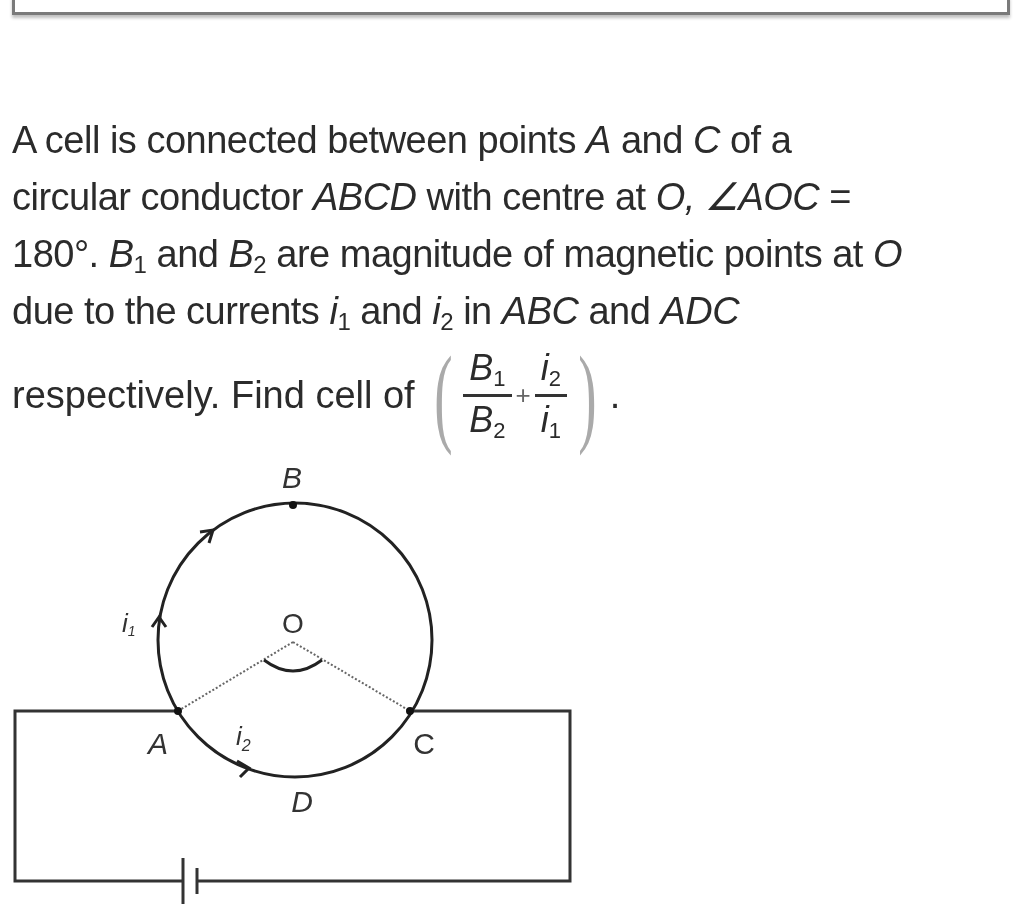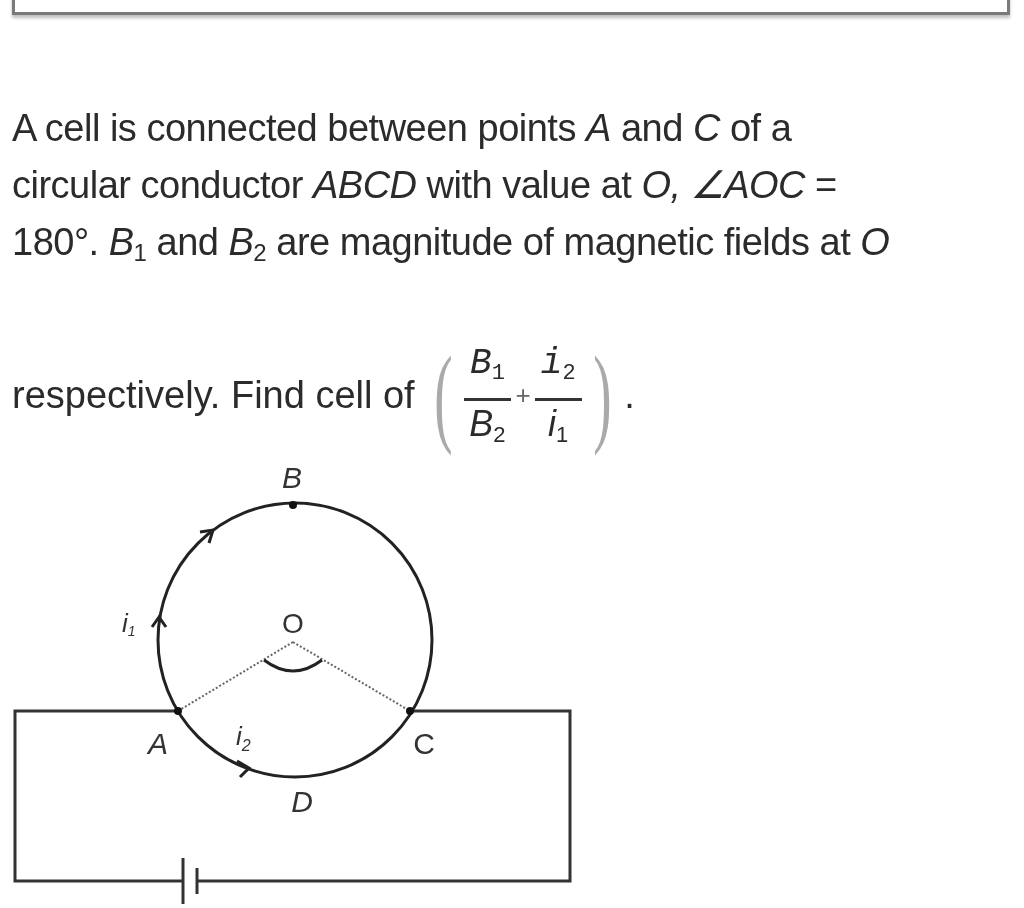--- a/index.html
+++ b/index.html
@@ -1,41 +1,42 @@
 <!DOCTYPE html>
 <html><head>
 <meta charset="utf-8">
 <style>
   html, body { margin: 0; padding: 0; background: #ffffff; }
   body { width: 1024px; height: 908px; position: relative; overflow: hidden; font-family: "Liberation Sans", sans-serif; color: #2b2b2b; }
   .top-box { position: absolute; left: 12px; top: -4px; width: 992px; height: 16px; border: 3px solid #7a7a7a; border-top: none; box-shadow: 0 3px 3px rgba(0,0,0,0.25); background: #fff; }
-  .question { position: absolute; left: 12px; top: 100px; width: 1005px; font-size: 38px; line-height: 57px; letter-spacing: -0.5px; }
+  .question { position: absolute; left: 12px; top: 112px; width: 1005px; font-size: 38px; line-height: 57px; letter-spacing: -0.5px; }
   .question i { font-style: italic; }
   .question sub { font-size: 24px; vertical-align: -6px; line-height: 0; }
   .line { white-space: nowrap; display: block; }
   .formula-line { position: absolute; left: 12px; top: 340px; height: 110px; font-size: 38px; display: flex; align-items: center; white-space: nowrap; }
   .formula { display: inline-flex; align-items: center; margin-left: 10px; }
   .paren { font-size: 110px; font-weight: 100; color: #aaa; line-height: 1; transform: scaleX(0.5); font-family: "Liberation Serif", serif; }
   .frac { display: inline-flex; flex-direction: column; align-items: center; margin: 0 2px; font-size: 36px; font-style: italic; }
-  .frac .num { border-bottom: 3px solid #333; padding: 0 6px 12px; font-family: Liberation Mono, monospace; }
+  .frac .num { border-bottom: 3px solid #333; padding: 0 6px 2px; }
   .frac .den { padding: 2px 6px 0; text-align: right; }
   .frac sub { font-size: 22px; vertical-align: -6px; font-style: normal; }
   .plus { font-size: 26px; color: #666; margin: 0 2px; }
   .period { margin-left: 4px; }
   svg.diagram { position: absolute; left: 0; top: 450px; }
 </style>
 </head>
 <body>
 
 <div class="top-box"></div>
 
 <div class="question">
   <span class="line"><span>A cell is connected between points </span><i>A</i><span> and </span><i>C</i><span> of a</span></span>
-  <span class="line"><span>circular conductor </span><i>ABCD</i><span> with value at </span><i>O, ∠AOC</i><span> =</span></span>
-  <span class="line"><span>180°. </span><i>B</i><sub>1</sub><span> and </span><i>B</i><sub>2</sub><span> are magnitude of magnetic fields at </span><i>O</i></span>
+  <span class="line"><span>circular conductor </span><i>ABCD</i><span> with centre at </span><i>O, ∠AOC</i><span> =</span></span>
+  <span class="line"><span>180°. </span><i>B</i><sub>1</sub><span> and </span><i>B</i><sub>2</sub><span> are magnitude of magnetic points at </span><i>O</i></span>
+  <span class="line"><span>due to the currents </span><i>i</i><sub>1</sub><span> and </span><i>i</i><sub>2</sub><span> in </span><i>ABC</i><span> and </span><i>ADC</i></span>
 </div>
 
 <div class="formula-line">
   <span>respectively. Find cell of</span>
   <span class="formula">
     <span class="paren">(</span>
     <span class="frac">
       <span class="num"><span>B</span><sub>1</sub></span>
       <span class="den"><span>B</span><sub>2</sub></span>
     </span>

